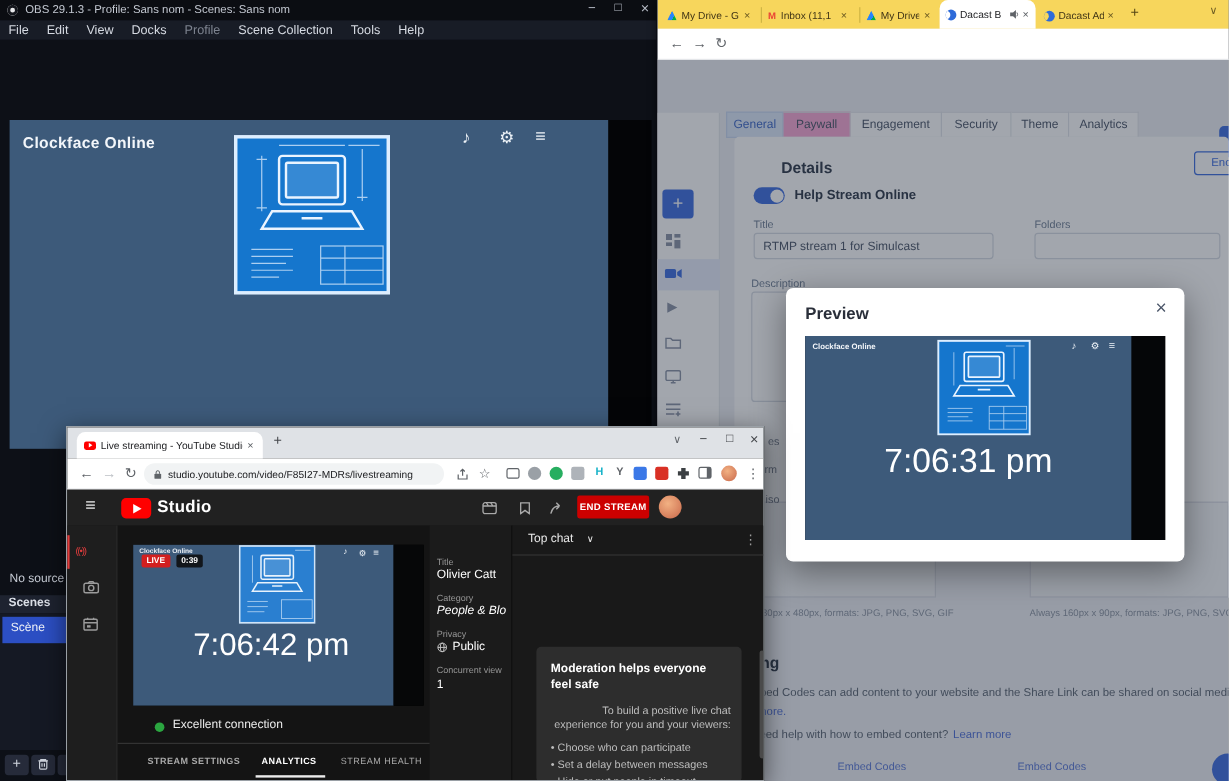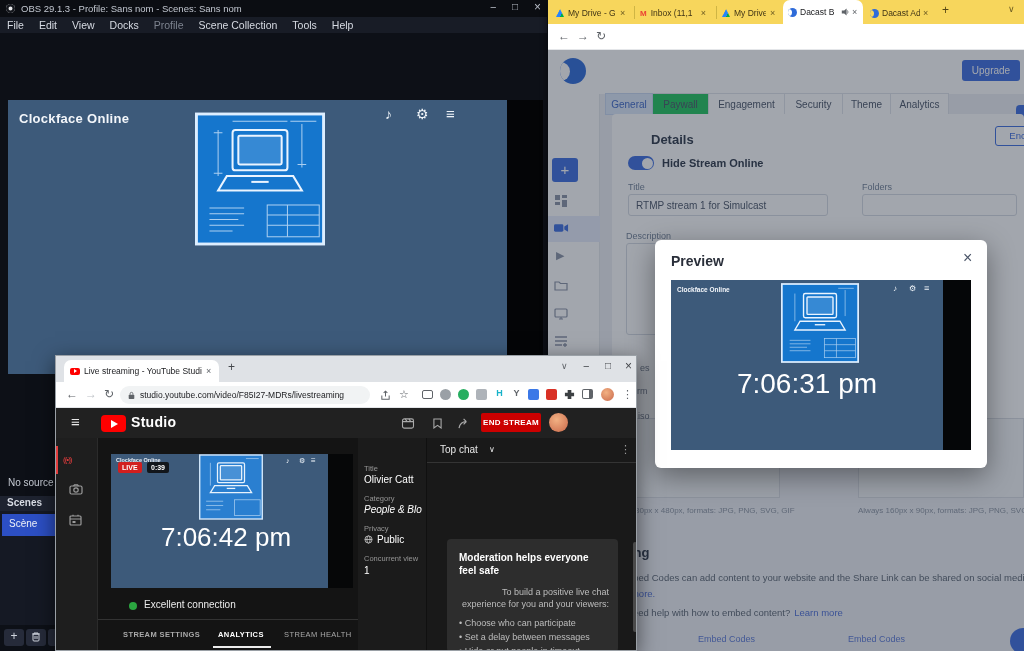--- a/index.html
+++ b/index.html
@@ -158,30 +158,24 @@
       <span class="a" style="left:344px;top:29px;font-size:11px;color:#5f6368;">☆</span>
       <span class="a" style="left:375px;top:29px;width:12px;height:12px;border-radius:50%;background:#dfe1e5;border:1px solid #c4c7cc;"></span>
       <svg class="a" viewBox="0 0 12 12" style="left:397px;top:30px;width:11px;height:11px;">
         <path d="M4 1 h4 v3 h3 v4 h-3 v3 H4 V8 H1 V4 h3 Z" fill="#3c4043"></path>
       </svg>
       <span class="a" style="left:419px;top:29px;font-size:11px;color:#5f6368;">⋮</span>
     </div>
 
     <div class="a" style="left:0;top:50px;width:476px;height:601px;background:#eef0f4;">
 
-      <div class="a" style="left:0;top:0;width:476px;height:44px;background:#ffffff;">
-        <span style="position:absolute;left:12px;top:8px;width:26px;height:26px;border-radius:50%;background:#2e6bd9;overflow:hidden;">
-          <span style="position:absolute;left:-9px;top:4px;width:19px;height:19px;border-radius:50%;background:#fff;"></span>
-        </span>
-        <div class="a ctr chip" style="left:414px;top:10px;width:58px;height:21px;background:#3d6de0;color:#fff;font-size:10px;line-height:21px;">Upgrade</div>
-      </div>
 
       <div class="a" style="left:57px;top:43px;height:22px;display:flex;">
         <div class="a0 ctr" style="width:48px;font-size:10px;line-height:22px;background:#dde8fa;color:#3d68c8;border:1px solid #c9d8f2;">General</div>
-        <div class="ctr" style="width:56px;font-size:10px;line-height:22px;background:#22c55e;color:#4a5568;border:1px solid #e1e4ea;border-left:none;">Paywall</div>
+        <div class="ctr" style="width:56px;font-size:10px;line-height:22px;background:#f9a8d4;color:#4a5568;border:1px solid #e1e4ea;border-left:none;">Paywall</div>
         <div class="ctr" style="width:76px;font-size:10px;line-height:22px;background:#fff;color:#4a5568;border:1px solid #e1e4ea;border-left:none;">Engagement</div>
         <div class="ctr" style="width:58px;font-size:10px;line-height:22px;background:#fff;color:#4a5568;border:1px solid #e1e4ea;border-left:none;">Security</div>
         <div class="ctr" style="width:48px;font-size:10px;line-height:22px;background:#fff;color:#4a5568;border:1px solid #e1e4ea;border-left:none;">Theme</div>
         <div class="ctr" style="width:58px;font-size:10px;line-height:22px;background:#fff;color:#4a5568;border:1px solid #e1e4ea;border-left:none;">Analytics</div>
       </div>
       <div class="a" style="left:468px;top:55px;width:8px;height:26px;background:#3d6de0;border-radius:4px 0 0 4px;"></div>
 
       <div class="a" style="left:0;top:44px;width:52px;height:557px;background:#ffffff;border-right:1px solid #e6e8ec;">
         <div class="a ctr chip" style="left:4px;top:64px;width:26px;height:24px;background:#3d6de0;color:#fff;font-size:15px;line-height:24px;">+</div>
         <svg class="a" viewBox="0 0 14 14" style="left:6px;top:100px;width:14px;height:14px;">
@@ -223,21 +217,21 @@
         </svg>
         <span class="a" style="left:9px;top:294px;font-size:11px;color:#8a93a6;">$</span>
       </div>
 
       <div class="a" style="left:64px;top:64px;width:412px;height:310px;background:#ffffff;border-radius:4px;">
         <div class="a" style="left:16px;top:18px;font-size:13px;font-weight:bold;color:#2d3748;margin-left:23px;">Details</div>
         <div class="a ell" style="left:383px;top:12px;width:90px;height:20px;border:1px solid #3d6de0;border-radius:3px;color:#3d6de0;font-size:9.5px;line-height:18px;text-align:center;">Encoder setup</div>
         <div class="a" style="left:16px;top:42px;width:26px;height:14px;border-radius:7px;background:#3d6de0;">
           <span style="position:absolute;right:1.5px;top:1.5px;width:11px;height:11px;border-radius:50%;background:#fff;"></span>
         </div>
-        <div class="a" style="left:50px;top:43px;font-size:11px;font-weight:bold;color:#2d3748;">Hide Stream Online</div>
+        <div class="a" style="left:50px;top:43px;font-size:11px;font-weight:bold;color:#2d3748;">Help Stream Online</div>
         <div class="a" style="left:16px;top:68px;font-size:9px;color:#718096;">Title</div>
         <div class="a" style="left:16px;top:80px;width:200px;height:22px;border:1px solid #d6dbe3;border-radius:3px;background:#fff;">
           <span class="ell" style="position:absolute;left:7px;top:5px;width:185px;font-size:10px;color:#4a5568;">RTMP stream 1 for Simulcast</span>
         </div>
         <div class="a" style="left:250px;top:68px;font-size:9px;color:#718096;">Folders</div>
         <div class="a" style="left:250px;top:80px;width:155px;height:22px;border:1px solid #d6dbe3;border-radius:3px;background:#fff;"></div>
         <div class="a" style="left:14px;top:117px;font-size:9px;color:#718096;">Description</div>
         <div class="a" style="left:14px;top:129px;width:215px;height:92px;border:1px solid #d6dbe3;border-radius:3px;background:#fff;"></div>
       </div>
 

